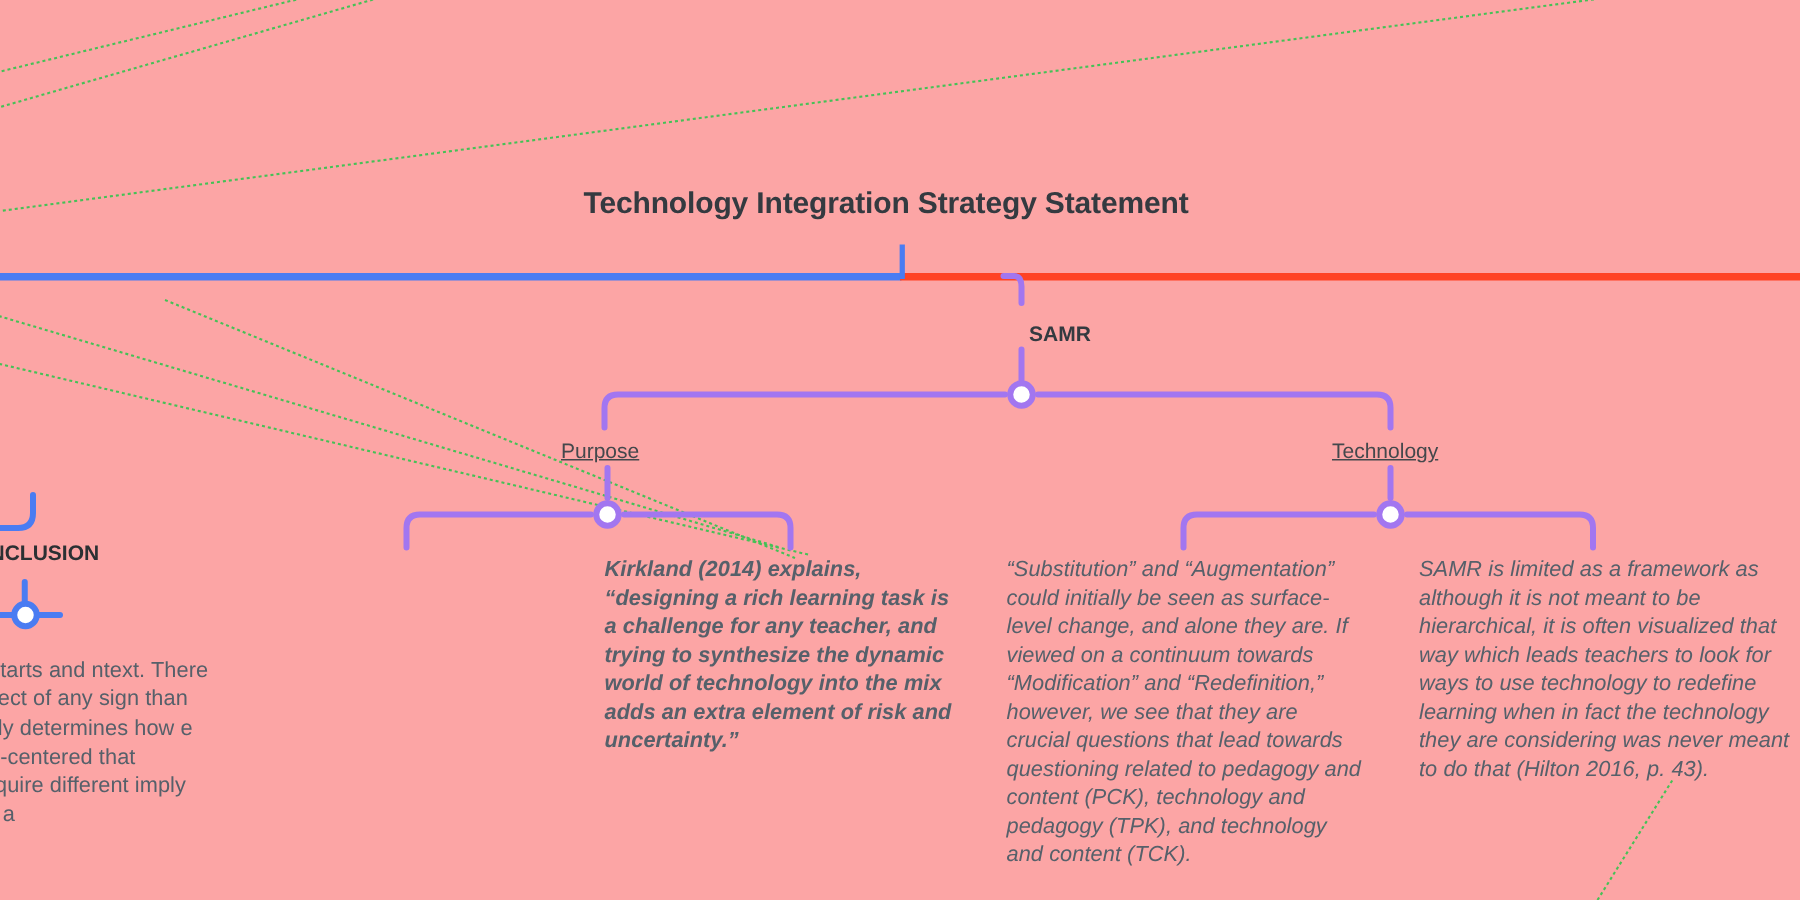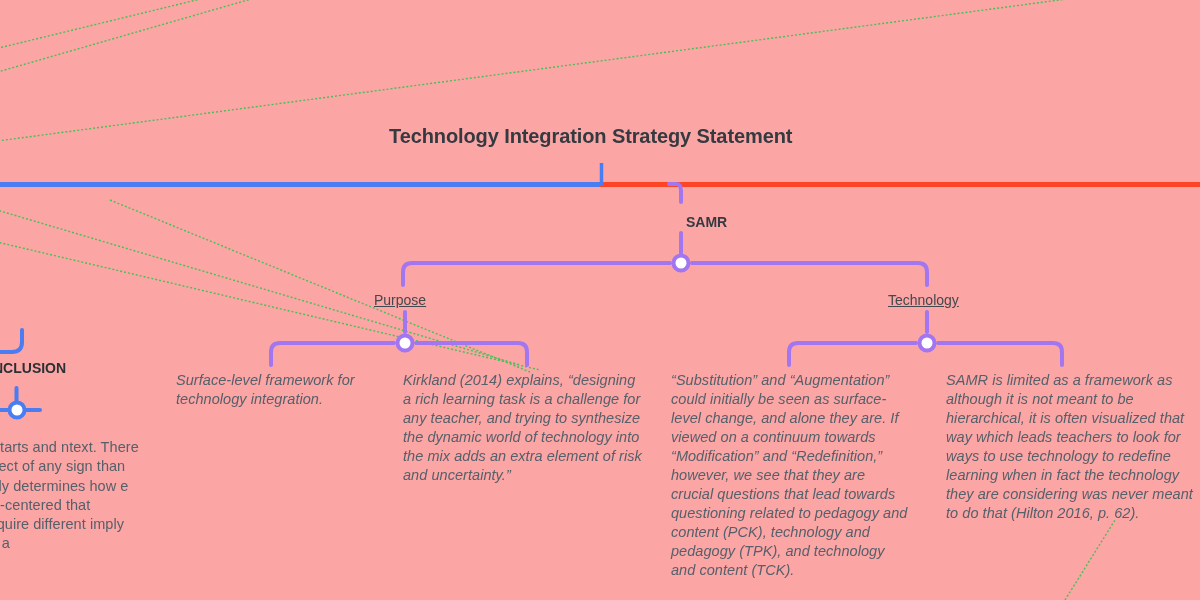--- a/index.html
+++ b/index.html
@@ -121,21 +121,20 @@
   <div class="node-label samr-label" style="left: 657px; top: 214px; margin-left: 29px;">SAMR</div>
 
   <div class="node-label branch-label" style="left: 374px; top: 292px;">Purpose</div>
 
   <div class="node-label branch-label" style="left: 888px; top: 292px;">Technology</div>
 
   <div class="node-label conclusion-label" style="left: -28px; top: 360px;">CONCLUSION</div>
 
   <div class="leaf-text" style="left: -60px; top: 438px; width: 200px; font-style: normal; line-height: 19.3px;">teacher starts and ntext. There is no aspect of any sign than this, as ely determines how e a student-centered that different quire different imply selecting a</div>
 
-  <div class="leaf-text" style="left: 176px; top: 371px; width: 202px;">Surface-level framework for technology integration.</div>
 
-  <div class="leaf-text" style="left: 403px; top: 371px; width: 240px;">Kirkland (2014) explains, “designing a rich learning task is a challenge for any teacher, and trying to synthesize the dynamic world of technology into the mix adds an extra element of risk and uncertainty.”</div>
+  <div class="leaf-text" style="left: 403px; top: 371px; width: 240px; font-weight: bold;">Kirkland (2014) explains, “designing a rich learning task is a challenge for any teacher, and trying to synthesize the dynamic world of technology into the mix adds an extra element of risk and uncertainty.”</div>
 
   <div class="leaf-text" style="left: 671px; top: 371px; width: 240px;">“Substitution” and “Augmentation” could initially be seen as surface-level change, and alone they are. If viewed on a continuum towards “Modification” and “Redefinition,” however, we see that they are crucial questions that lead towards questioning related to pedagogy and content (PCK), technology and pedagogy (TPK), and technology and content (TCK).</div>
 
-  <div class="leaf-text" style="left: 946px; top: 371px; width: 248px;">SAMR is limited as a framework as although it is not meant to be hierarchical, it is often visualized that way which leads teachers to look for ways to use technology to redefine learning when in fact the technology they are considering was never meant to do that (Hilton 2016, p. 62).</div>
+  <div class="leaf-text" style="left: 946px; top: 371px; width: 248px;">SAMR is limited as a framework as although it is not meant to be hierarchical, it is often visualized that way which leads teachers to look for ways to use technology to redefine learning when in fact the technology they are considering was never meant to do that (Hilton 2016, p. 43).</div>
 
 </div>
 
 </body></html>

